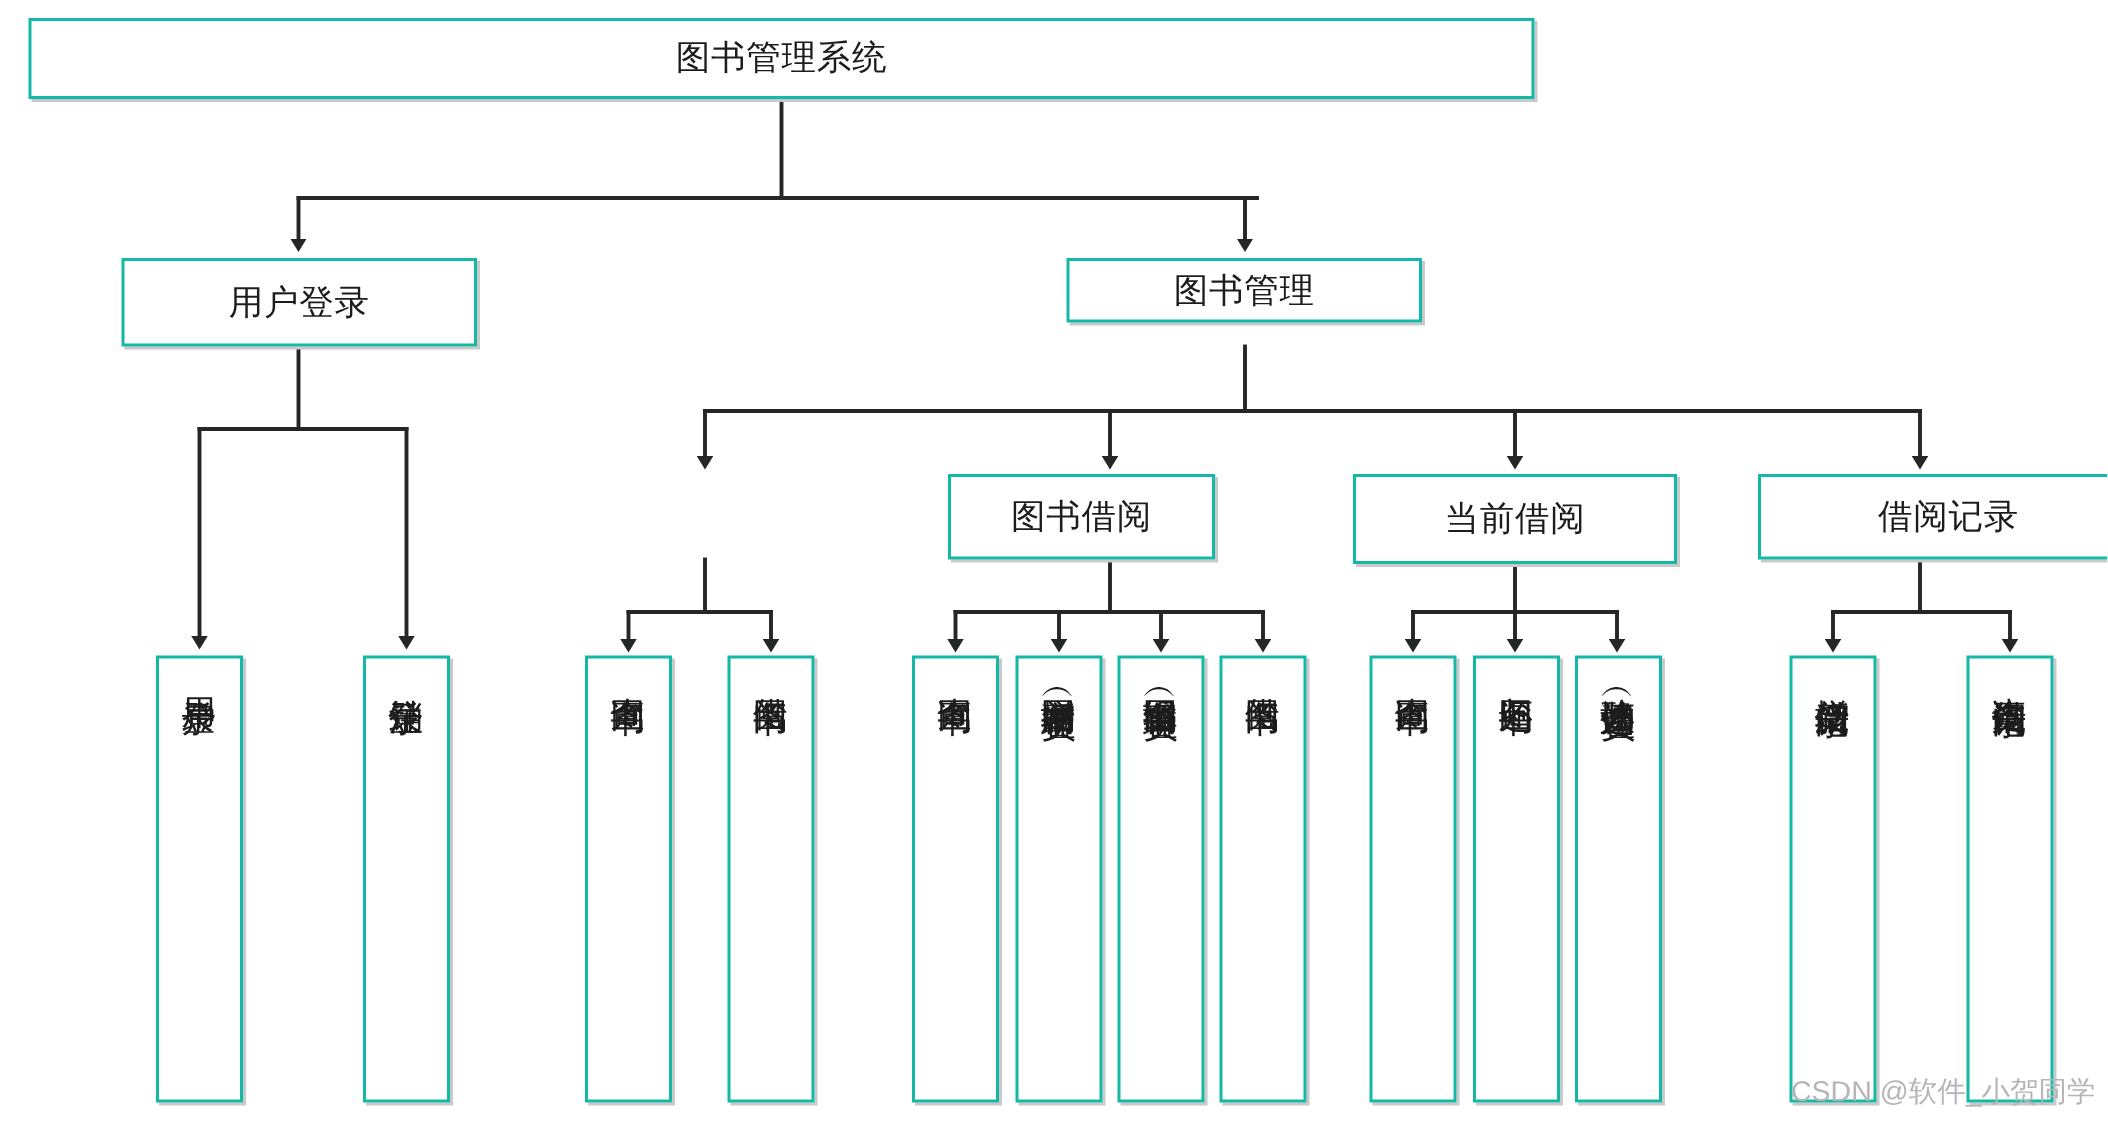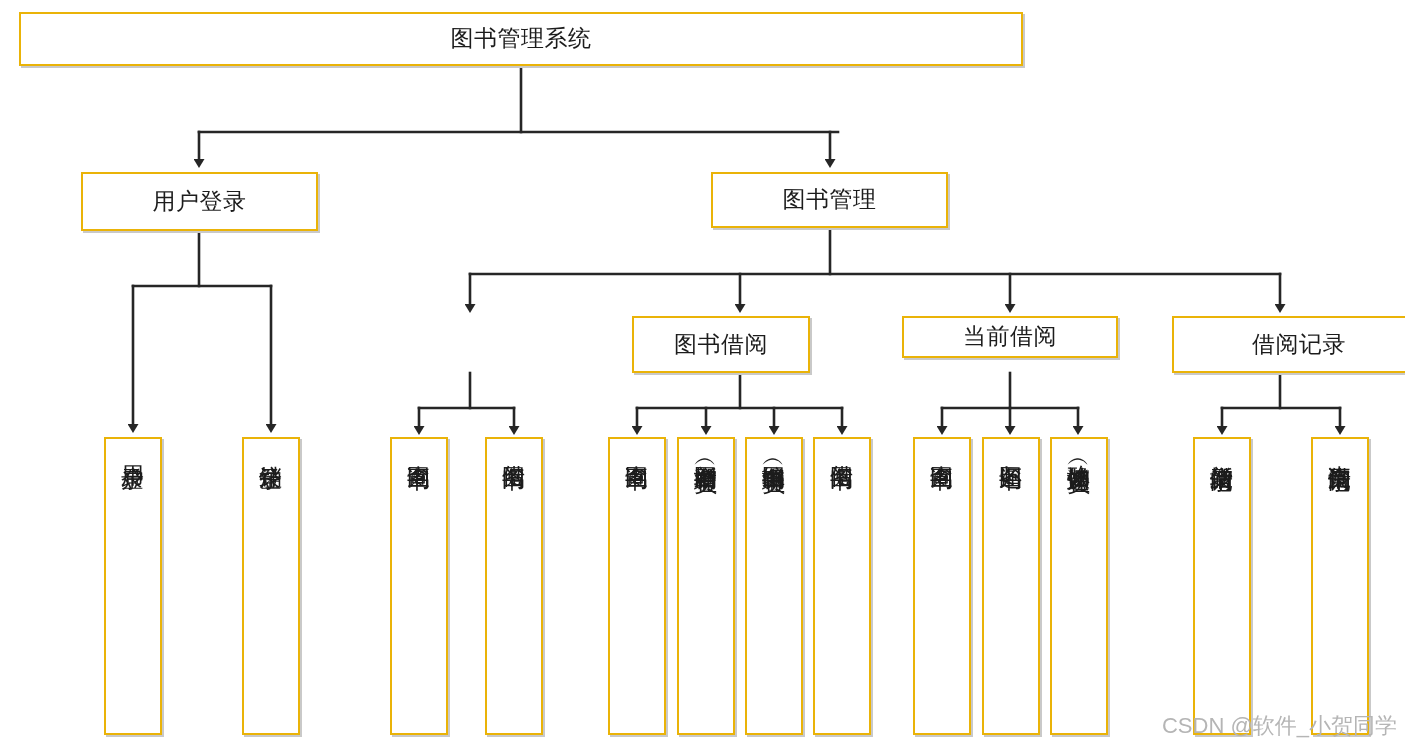--- a/index.html
+++ b/index.html
@@ -23,21 +23,21 @@
     left: 0;
     top: 0;
     width: 1405px;
     height: 747px;
     pointer-events: none;
   }
   .node {
     position: absolute;
     box-sizing: border-box;
     background: #ffffff;
-    border: 2px solid #eab308;
+    border: 2px solid #14b8a6;
     box-shadow: 2px 2px 0 0 #c9c9c9;
     display: flex;
     align-items: center;
     justify-content: center;
     color: #1a1a1a;
     z-index: 2;
   }
   .node .label {
     text-align: center;
     line-height: 1.12;
@@ -58,21 +58,21 @@
     text-orientation: upright;
     font-size: 23px;
     line-height: 1.05;
     letter-spacing: 1px;
     white-space: nowrap;
   }
   #watermark {
     position: absolute;
     right: 8px;
     bottom: 6px;
-    font-size: 22px;
+    font-size: 19px;
     color: #b5b5b5;
     white-space: nowrap;
     z-index: 3;
     font-family: "Liberation Sans", "DejaVu Sans", sans-serif;
   }
 </style>
 </head>
 <body>
 
 <div id="canvas">
@@ -128,30 +128,30 @@
   </svg>
 
   <div class="node horiz" style="left:19px; top:12px; width:1004px; height:54px;">
     <span class="label">图书管理系统</span>
   </div>
 
   <div class="node horiz" style="left:81px; top:172px; width:237px; height:59px;">
     <span class="label">用户登录</span>
   </div>
 
-  <div class="node horiz" style="left:711px; top:172px; width:237px; height:56px;">
+  <div class="node horiz" style="left:711px; top:172px; width:237px; height:43px;">
     <span class="label">图书管理</span>
   </div>
 
 
   <div class="node horiz" style="left:632px; top:316px; width:178px; height:57px;">
     <span class="label">图书借阅</span>
   </div>
 
-  <div class="node horiz" style="left:902px; top:316px; width:216px; height:42px;">
+  <div class="node horiz" style="left:902px; top:316px; width:216px; height:60px;">
     <span class="label">当前借阅</span>
   </div>
 
   <div class="node horiz" style="left:1172px; top:316px; width:254px; height:57px;">
     <span class="label">借阅记录</span>
   </div>
 
   <div class="node vert" style="left:104px; top:437px; width:58px; height:298px;">
     <span class="label">用户登录</span>
   </div>

